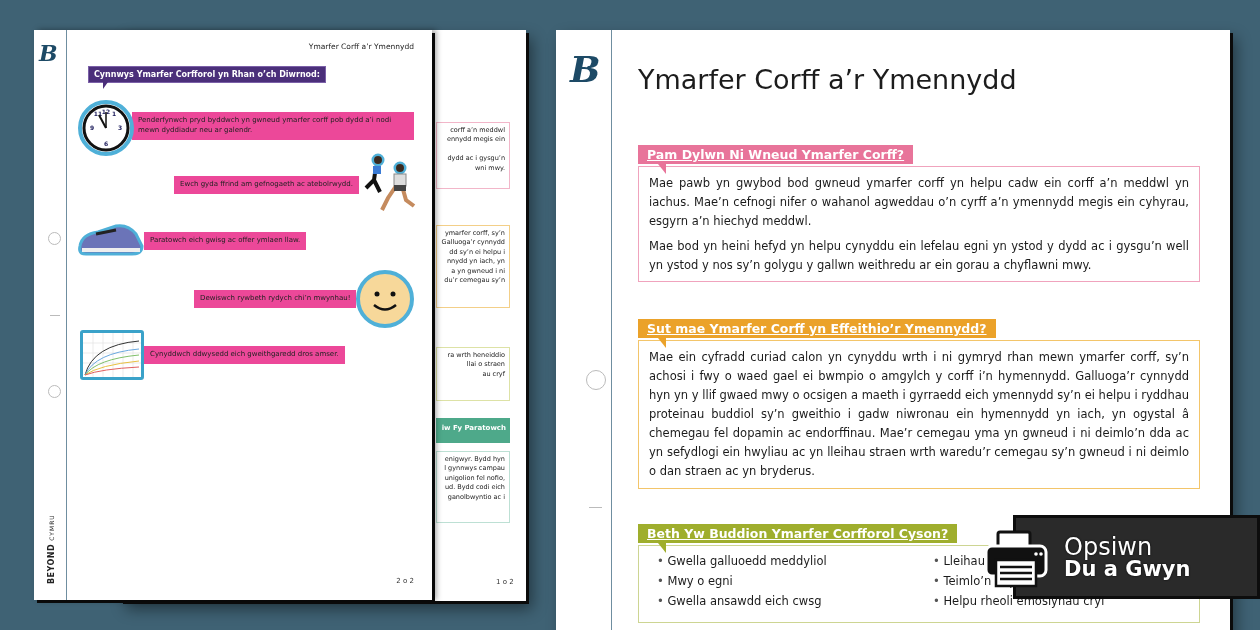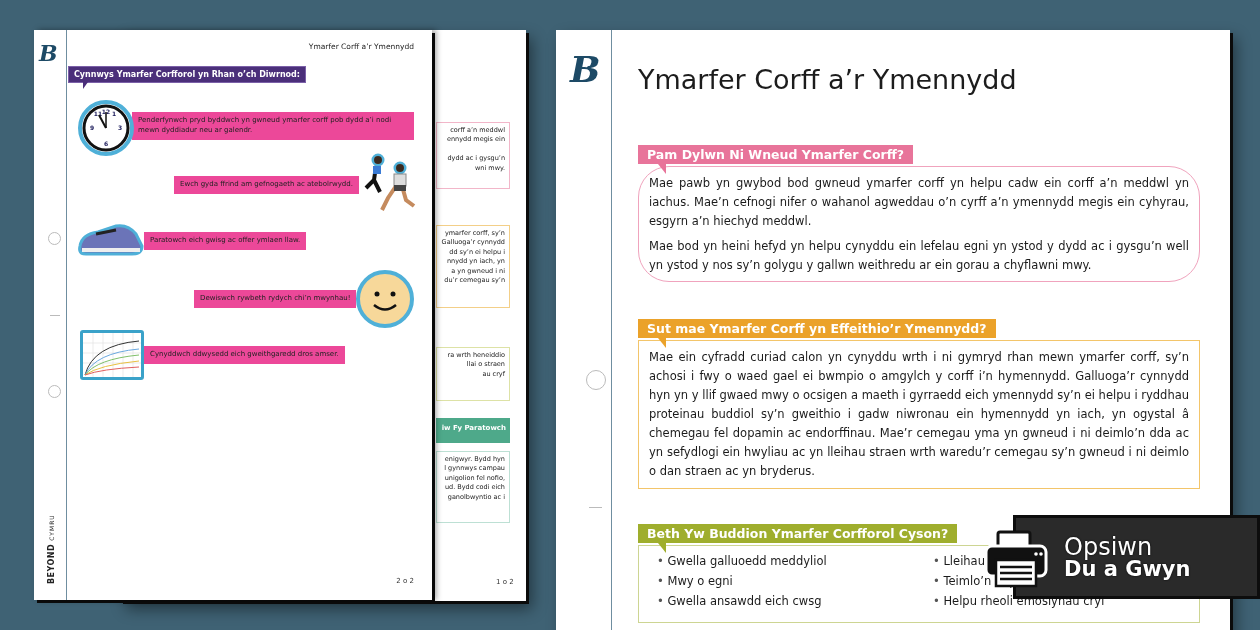--- a/index.html
+++ b/index.html
@@ -17,35 +17,35 @@
   #page2 { left: 34px; top: 30px; width: 398px; height: 570px; box-shadow: 4px 0 6px rgba(0,0,0,0.4), 3px 3px 0 #0b0b0b; z-index: 2; }
   
   #page-main { left: 556px; top: 30px; width: 674px; height: 620px; }
 
   .logo { position: absolute; font-family: "DejaVu Serif", serif; font-weight: bold; font-style: italic; color: #1d4a66; }
   .logo-flower { position: absolute; color: #fff; font-size: 8px; }
 
   .running-title { position: absolute; font-size: 7.5px; color: #222; }
   .page-num { position: absolute; font-size: 7px; color: #333; }
 
-  .p2-callout { position: absolute; left: 34px; top: 36px; background: #4b2f7a; color: #fff; font-weight: bold; font-size: 8px; padding: 3px 5px; border: 1px solid #7b60a8; }
+  .p2-callout { position: absolute; left: 54px; top: 36px; background: #4b2f7a; color: #fff; font-weight: bold; font-size: 8px; padding: 3px 5px; border: 1px solid #7b60a8; }
   .p2-callout::after { content: ""; position: absolute; left: 14px; bottom: -7px; border-left: 5px solid #4b2f7a; border-right: 3px solid transparent; border-bottom: 7px solid transparent; }
 
   .tip { position: absolute; background: #ec4899; font-size: 7px; color: #222; padding: 4px 6px; line-height: 1.4; }
   .img-circle { position: absolute; border-radius: 50%; border: 3px solid #4fb0d8; }
 
   .back-box { position: absolute; left: 316px; width: 74px; font-size: 6.5px; line-height: 1.45; color: #222; background: #fff; padding: 3px 4px; text-align: right; overflow: hidden; white-space: nowrap; }
 
   .brand-vert { position: absolute; left: 8px; bottom: 20px; transform: rotate(-90deg); transform-origin: left bottom; font-size: 8px; font-weight: bold; color: #222; letter-spacing: 0.5px; white-space: nowrap; }
   .brand-vert span { font-size: 6px; font-weight: normal; letter-spacing: 1px; margin-left: 3px; }
 
   .main-title { position: absolute; left: 82px; top: 34px; font-size: 27px; color: #1c1c1c; font-weight: normal; }
 
   .section { position: absolute; left: 82px; width: 562px; }
-  .sec-head { display: inline-block; color: #fff; font-weight: bold; font-size: 12.5px; padding: 2px 9px; position: relative; }
+  .sec-head { display: inline-block; color: #fff; font-weight: bold; font-size: 12.5px; padding: 2px 9px; position: relative; text-decoration: underline; }
   .sec-head::after { content: ""; position: absolute; left: 20px; bottom: -10px; border-left: 8px solid transparent; border-right: 0 solid transparent; border-top: 10px solid; border-top-color: inherit; }
   .sec-body { border: 1.5px solid; margin-top: 2px; padding: 7px 10px 6px; font-size: 11.5px; line-height: 1.66; color: #1b1b1b; text-align: justify; }
   .sec-body p + p { margin-top: 6px; }
 
   .bullets { display: grid; grid-template-columns: 1fr 1fr; column-gap: 20px; font-size: 11.5px; line-height: 1.76; color: #1b1b1b; padding: 2px 10px 0 18px; }
   .bullets div::before { content: "• "; color: #555; }
 
   .print-banner { position: absolute; left: 1013px; top: 515px; width: 247px; height: 84px; background: #2a2a2a; border: 3px solid #0d0d0d; z-index: 5; }
   .print-banner .txt1 { position: absolute; left: 48px; top: 15px; font-size: 24px; color: #fff; text-shadow: 0 0 2px #000; }
   .print-banner .txt2 { position: absolute; left: 48px; top: 39px; font-size: 21px; font-weight: bold; color: #fff; text-shadow: 0 0 2px #000; }
@@ -185,21 +185,21 @@
 
   <div class="logo" style="left:14px;top:18px;font-size:36px;">
     <span>B</span>
     <span class="logo-flower" style="left:12px;top:10px;font-size:10px;">✻</span>
   </div>
 
   <h1 class="main-title">Ymarfer Corff a’r Ymennydd</h1>
 
   <div class="section" style="top:114px;">
     <div class="sec-head" style="background:#e8749a;border-top-color:#e8749a;">Pam Dylwn Ni Wneud Ymarfer Corff?</div>
-    <div class="sec-body" style="border-color:#f0a3bd;border-radius:31px;">
+    <div class="sec-body" style="border-color:#f0a3bd;">
       <p>Mae pawb yn gwybod bod gwneud ymarfer corff yn helpu cadw ein corff a’n meddwl yn iachus. Mae’n cefnogi nifer o wahanol agweddau o’n cyrff a’n ymennydd megis ein cyhyrau, esgyrn a’n hiechyd meddwl.</p>
       <p>Mae bod yn heini hefyd yn helpu cynyddu ein lefelau egni yn ystod y dydd ac i gysgu’n well yn ystod y nos sy’n golygu y gallwn weithredu ar ein gorau a chyflawni mwy.</p>
     </div>
   </div>
 
   <div class="section" style="top:288px;">
     <div class="sec-head" style="background:#eba22a;border-top-color:#eba22a;">Sut mae Ymarfer Corff yn Effeithio’r Ymennydd?</div>
     <div class="sec-body" style="border-color:#f3c56a;">
       <p>Mae ein cyfradd curiad calon yn cynyddu wrth i ni gymryd rhan mewn ymarfer corff, sy’n achosi i fwy o waed gael ei bwmpio o amgylch y corff i’n hymennydd. Galluoga’r cynnydd hyn yn y llif gwaed mwy o ocsigen a maeth i gyrraedd eich ymennydd sy’n ei helpu i ryddhau proteinau buddiol sy’n gweithio i gadw niwronau ein hymennydd yn iach, yn ogystal â chemegau fel dopamin ac endorffinau. Mae’r cemegau yma yn gwneud i ni deimlo’n dda ac yn sefydlogi ein hwyliau ac yn lleihau straen wrth waredu’r cemegau sy’n gwneud i ni deimlo o dan straen ac yn bryderus.</p>
     </div>

